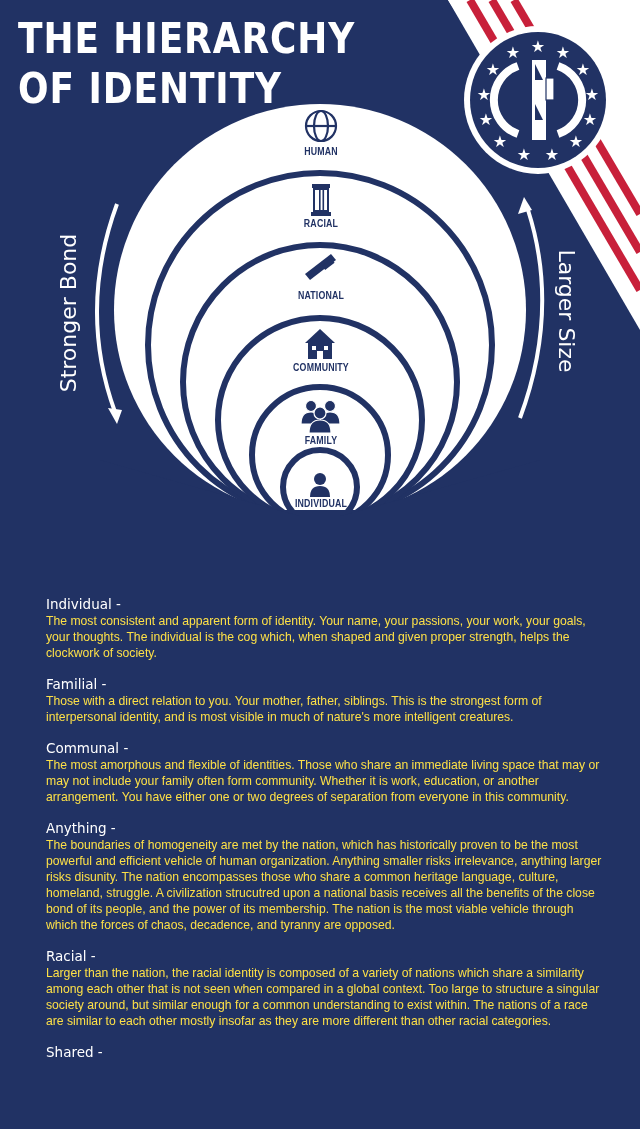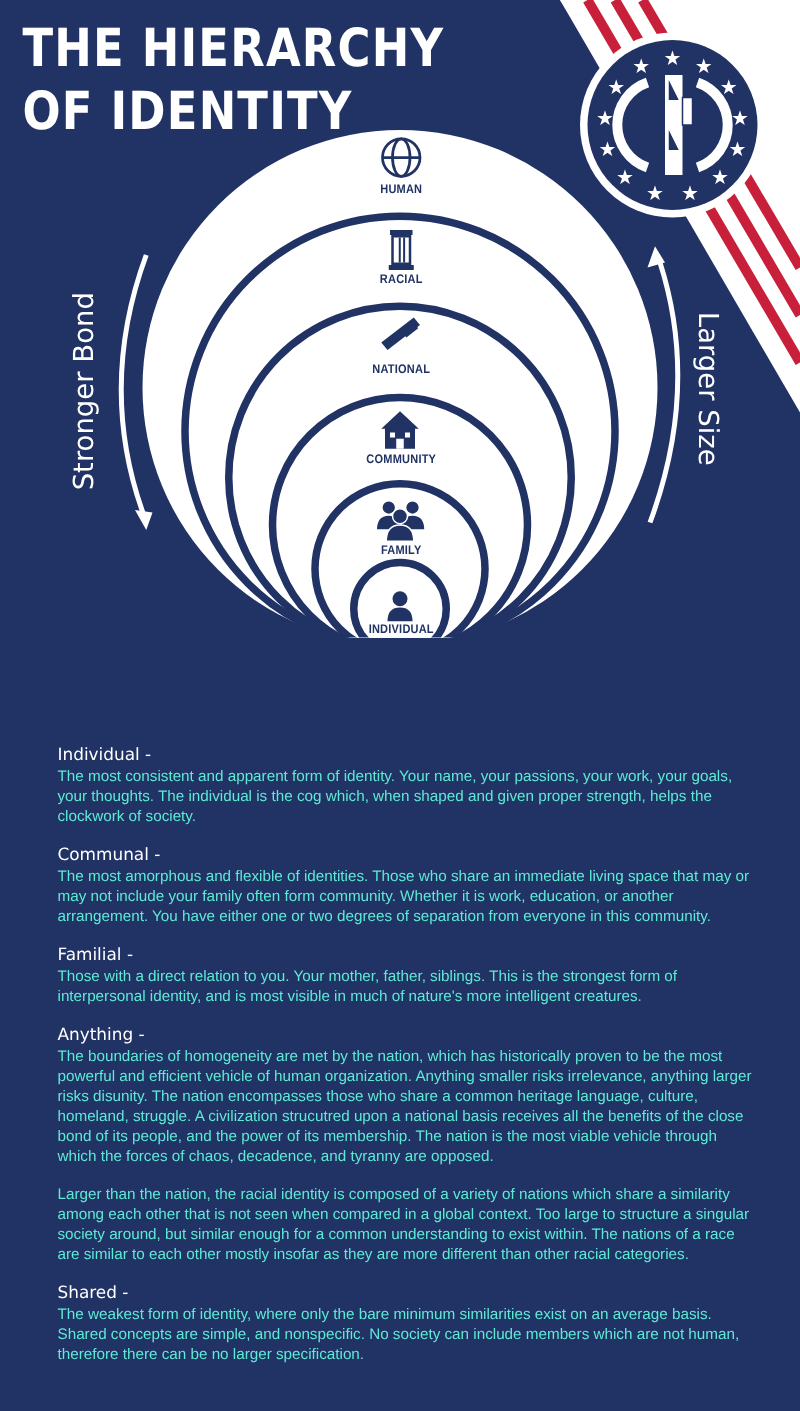--- a/index.html
+++ b/index.html
@@ -33,21 +33,21 @@
   .side-left { left: 68px; top: 313px; transform: translate(-50%,-50%) rotate(-90deg); }
   .side-right { left: 566px; top: 311px; transform: translate(-50%,-50%) rotate(90deg); }
   .desc { position: absolute; left: 46px; top: 555px; width: 560px; margin-top: 40px; }
   .section { margin-bottom: 14px; }
   .section h3 {
     margin: 0; font-family: "DejaVu Sans", sans-serif; font-weight: normal;
     font-size: 13.5px; line-height: 18px; color: #ffffff;
   }
   .section p {
     margin: 0; font-family: "Liberation Sans", sans-serif;
-    font-size: 12.2px; line-height: 16px; color: #5eead4;
+    font-size: 12.2px; line-height: 16px; color: #fde047;
   }
 </style>
 </head>
 <body>
 
 <div class="poster">
 
   <svg class="art" width="640" height="530" viewBox="0 0 640 530">
     <defs>
       <clipPath id="clipTop">
@@ -161,33 +161,33 @@
 
   <div class="side-label side-left">Stronger Bond</div>
   <div class="side-label side-right">Larger Size</div>
 
   <div class="desc">
     <div class="section">
       <h3>Individual -</h3>
       <p>The most consistent and apparent form of identity. Your name, your passions, your work, your goals, your thoughts. The individual is the cog which, when shaped and given proper strength, helps the clockwork of society.</p>
     </div>
     <div class="section">
+      <h3>Familial -</h3>
+      <p>Those with a direct relation to you. Your mother, father, siblings. This is the strongest form of interpersonal identity, and is most visible in much of nature's more intelligent creatures.</p>
+    </div>
+    <div class="section">
       <h3>Communal -</h3>
       <p>The most amorphous and flexible of identities. Those who share an immediate living space that may or may not include your family often form community. Whether it is work, education, or another arrangement. You have either one or two degrees of separation from everyone in this community.</p>
-    </div>
-    <div class="section">
-      <h3>Familial -</h3>
-      <p>Those with a direct relation to you. Your mother, father, siblings. This is the strongest form of interpersonal identity, and is most visible in much of nature's more intelligent creatures.</p>
     </div>
     <div class="section">
       <h3>Anything -</h3>
       <p>The boundaries of homogeneity are met by the nation, which has historically proven to be the most powerful and efficient vehicle of human organization. Anything smaller risks irrelevance, anything larger risks disunity. The nation encompasses those who share a common heritage language, culture, homeland, struggle. A civilization strucutred upon a national basis receives all the benefits of the close bond of its people, and the power of its membership. The nation is the most viable vehicle through which the forces of chaos, decadence, and tyranny are opposed.</p>
     </div>
     <div class="section">
+      <h3>Racial -</h3>
       <p>Larger than the nation, the racial identity is composed of a variety of nations which share a similarity among each other that is not seen when compared in a global context. Too large to structure a singular society around, but similar enough for a common understanding to exist within. The nations of a race are similar to each other mostly insofar as they are more different than other racial categories.</p>
     </div>
     <div class="section">
       <h3>Shared -</h3>
-      <p>The weakest form of identity, where only the bare minimum similarities exist on an average basis. Shared concepts are simple, and nonspecific. No society can include members which are not human, therefore there can be no larger specification.</p>
     </div>
   </div>
 
 </div>
 
 </body></html>

